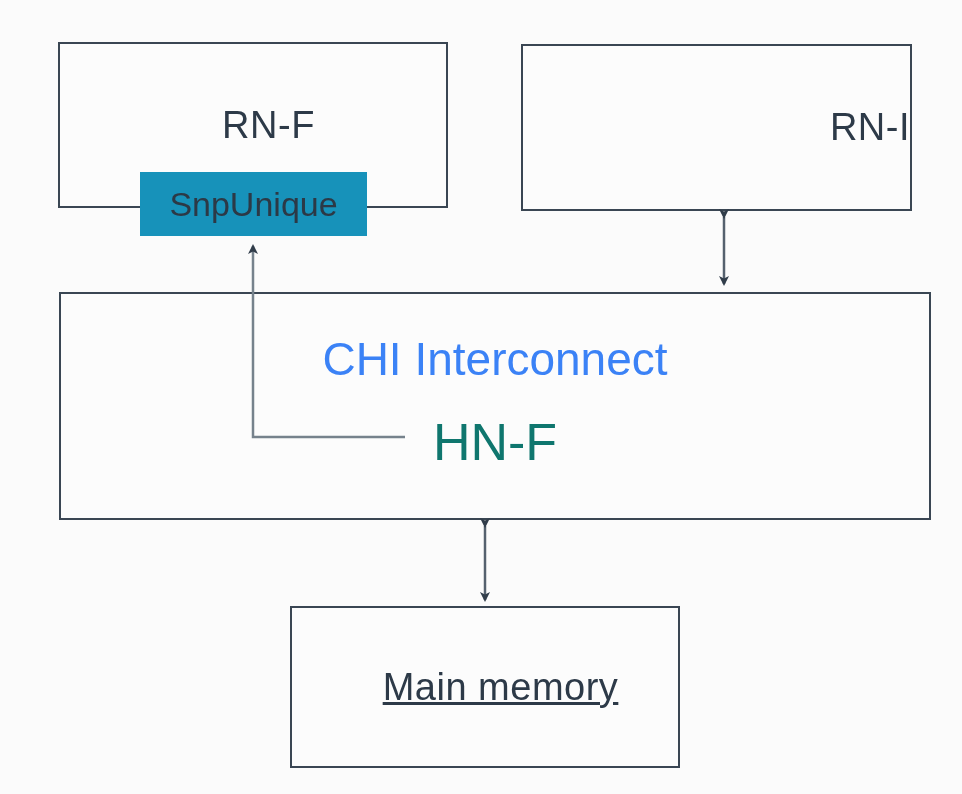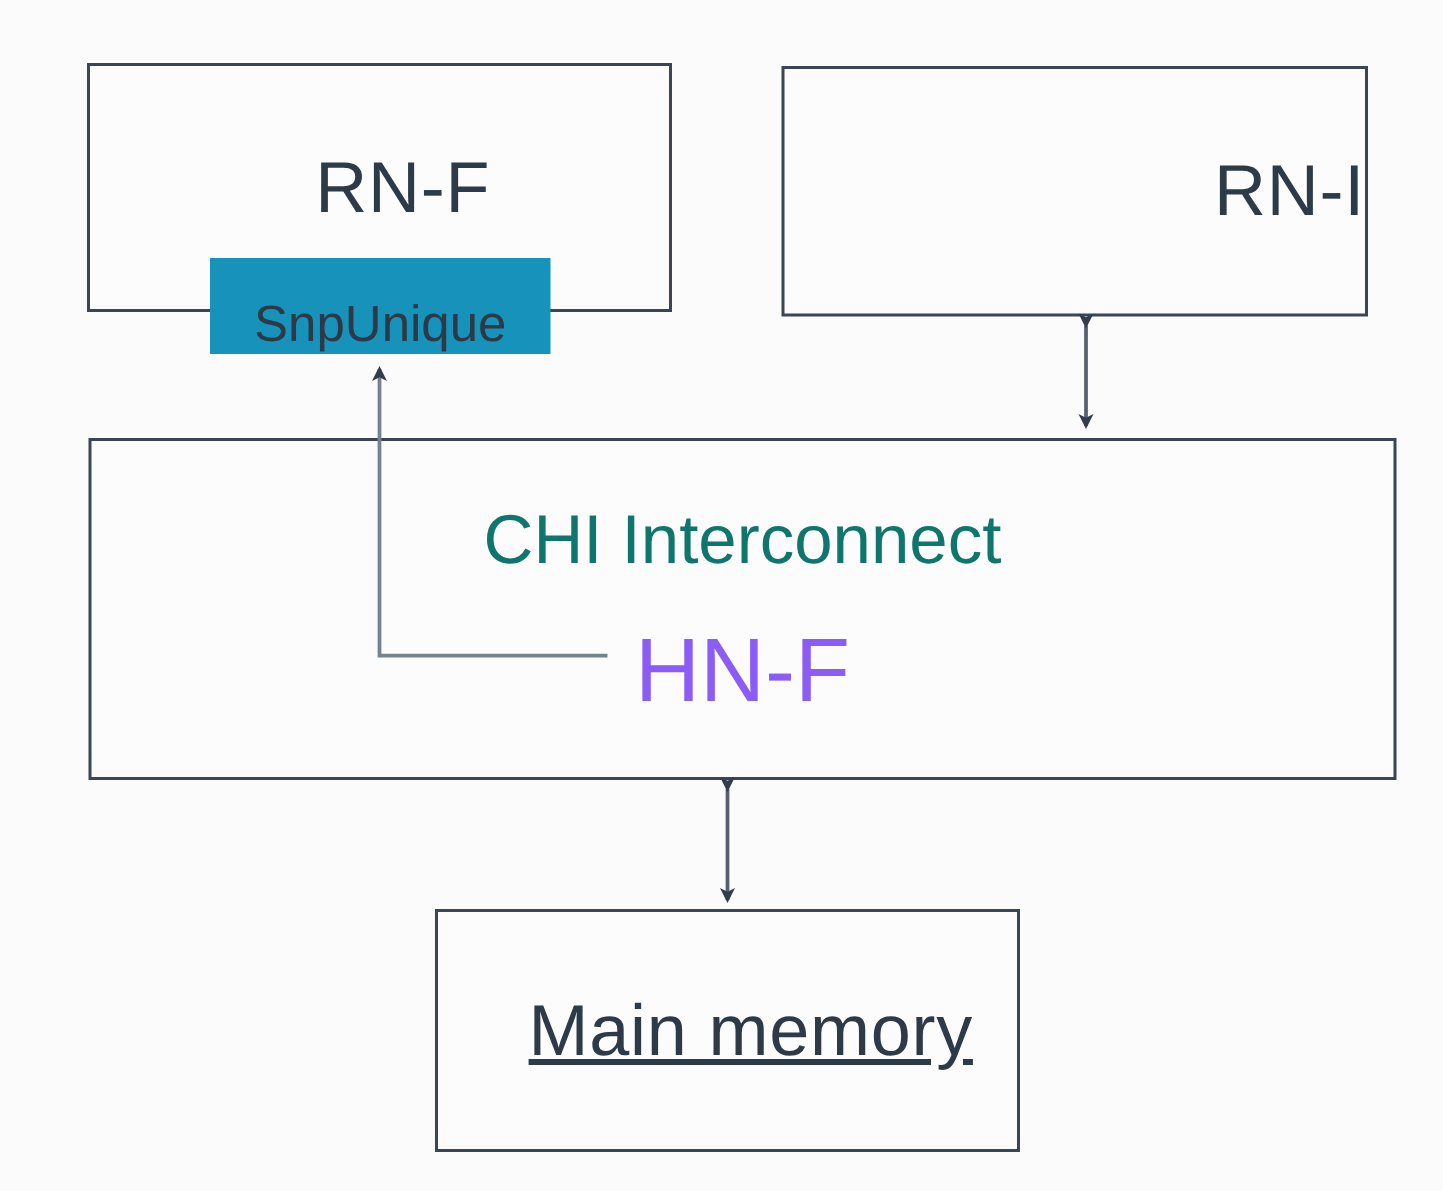--- a/index.html
+++ b/index.html
@@ -19,55 +19,55 @@
     position: absolute;
     border: 2px solid #3a4653;
     background: #fcfcfc;
     display: flex;
     align-items: center;
     justify-content: center;
     box-sizing: border-box;
     color: #2d3a48;
   }
   .node-label {
-    font-size: 48px;
+    font-size: 38px;
     letter-spacing: 0.5px;
     color: #2d3a48;
     white-space: nowrap;
     margin-left: 31px;
   }
   #rnf-box   { left: 58px;  top: 42px;  width: 390px; height: 166px; }
   #rni-box   { left: 521px; top: 44px;  width: 391px; height: 167px; justify-content: flex-end; }
   #chi-box   { left: 59px;  top: 292px; width: 872px; height: 228px;
                display: block; }
   #mem-box   { left: 290px; top: 606px; width: 390px; height: 162px; text-decoration: underline; }
 
   #chi-title {
     position: absolute;
     left: 0; right: 0;
     top: 38px;
     text-align: center;
     font-size: 46px;
-    color: #0f766e;
+    color: #3b82f6;
   }
   #chi-subtitle {
     position: absolute;
     left: 0; right: 0;
     top: 118px;
     text-align: center;
-    font-size: 60px;
-    color: #8b5cf6;
+    font-size: 52px;
+    color: #0f766e;
   }
   #snp-badge {
     position: absolute;
     left: 140px; top: 172px;
     width: 227px; height: 64px;
     background: #1792ba;
     display: flex;
-    align-items: flex-end;
+    align-items: center;
     justify-content: center;
   }
   #snp-label {
     font-size: 34px;
     color: #2c3946;
     white-space: nowrap;
   }
   #arrow-layer {
     position: absolute;
     left: 0; top: 0;

